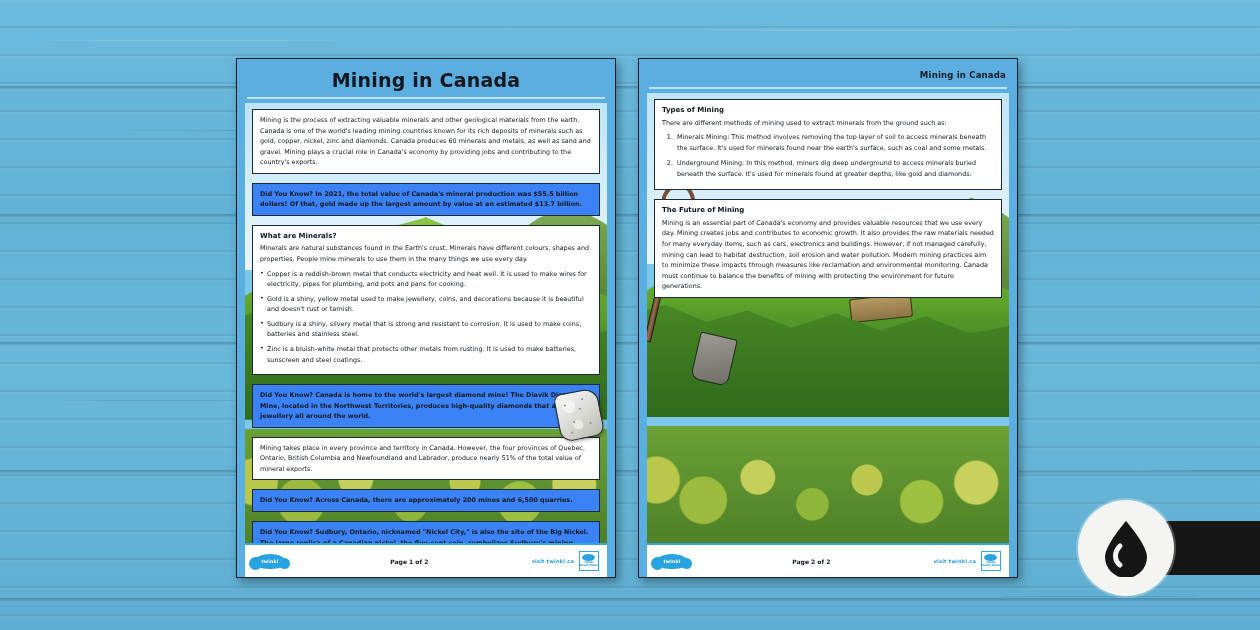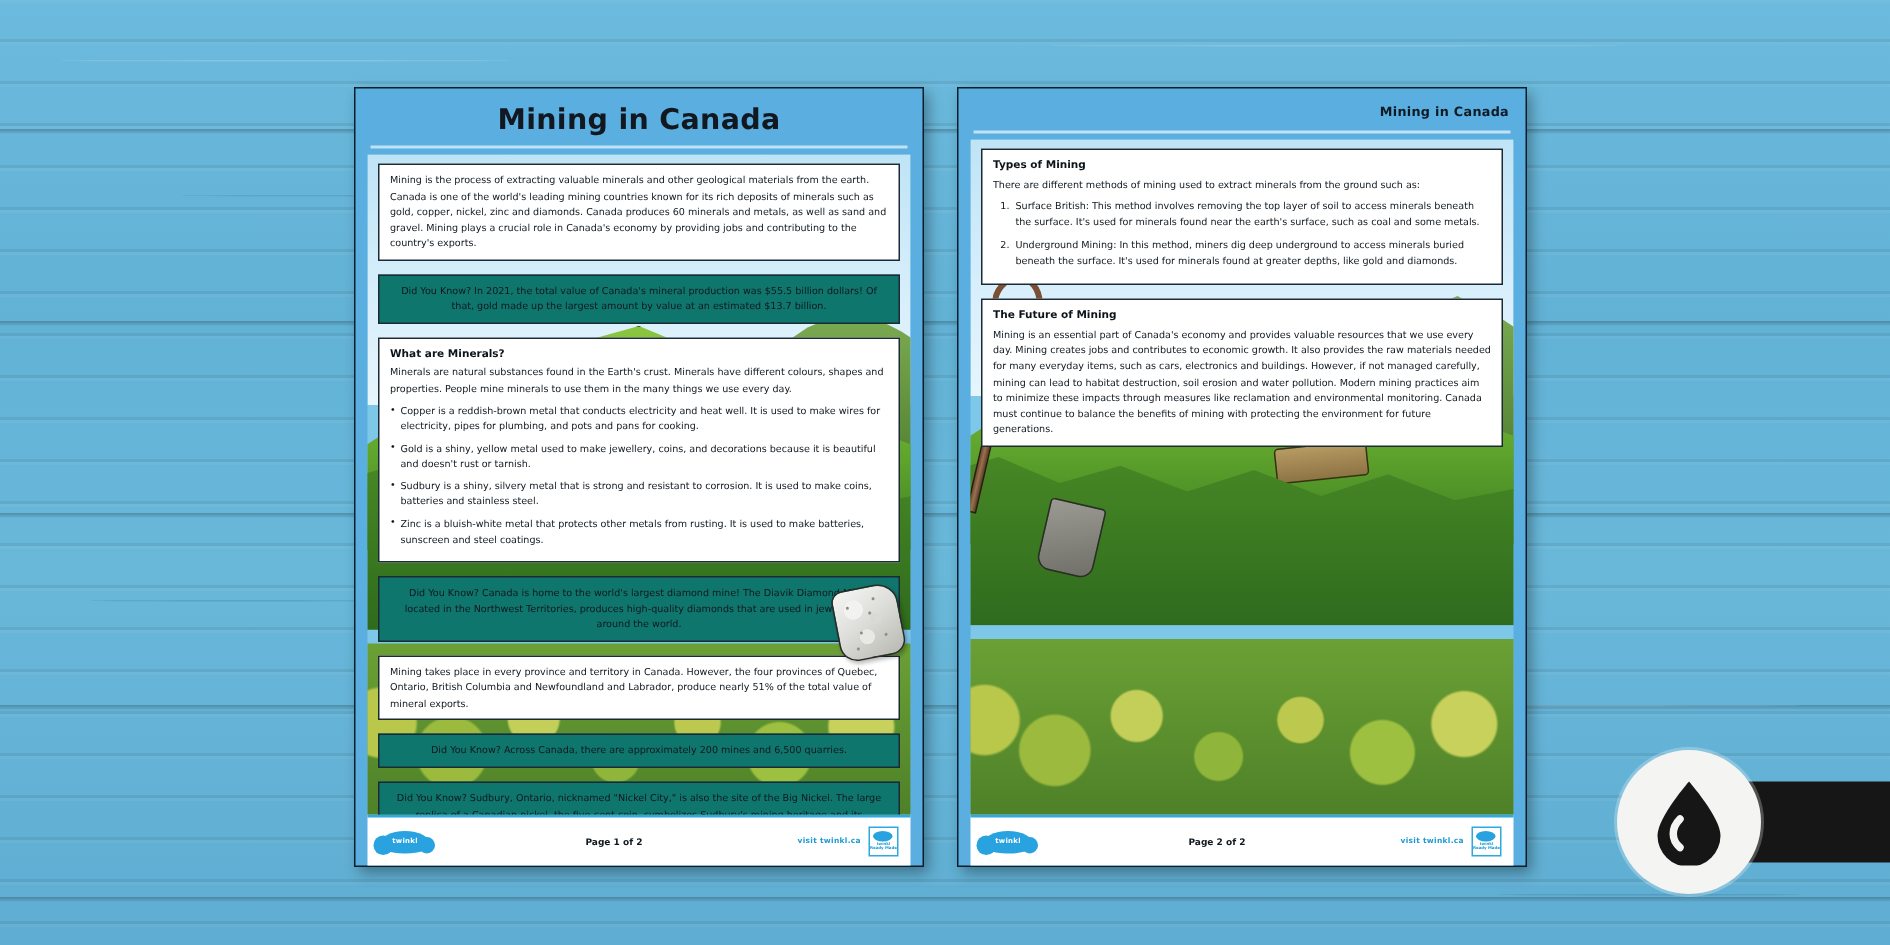--- a/index.html
+++ b/index.html
@@ -149,23 +149,22 @@
   }
   .tbox {
     background: #ffffff;
     border: 1.2px solid #1b2b36;
     padding: 5px 7px;
     font-size: 6.4px;
     line-height: 1.65;
     color: #10181f;
   }
   .tbox.dyk {
-    background: #0f766e;
-    font-weight: normal;
-    text-align: center;
+    background: #3b82f6;
+    font-weight: bold;
   }
   .tbox.plain { border-color: #1b2b36; }
   .tbox h3 {
     font-size: 7px; font-weight: bold; margin-bottom: 1px;
     color: #0c141b;
   }
   .tbox ul { list-style: none; margin-top: 4px; }
   .tbox ul li { margin-bottom: 4px; padding-left: 7px; position: relative; }
   .tbox ul li::before {
     content: "•"; position: absolute; left: 0; top: -1px;
@@ -367,21 +366,21 @@
         <div class="shaft"></div>
         <div class="blade"></div>
       </div>
     </div>
 
     <div class="boxes">
       <div class="tbox plain">
         <h3>Types of Mining</h3>
         <div>There are different methods of mining used to extract minerals from the ground such as:</div>
         <ol>
-          <li>Surface British: This method involves removing the top layer of soil to access minerals beneath the surface. It's used for minerals found near the earth's surface, such as coal and some metals.</li>
+          <li>Minerals Mining: This method involves removing the top layer of soil to access minerals beneath the surface. It's used for minerals found near the earth's surface, such as coal and some metals.</li>
           <li>Underground Mining: In this method, miners dig deep underground to access minerals buried beneath the surface. It's used for minerals found at greater depths, like gold and diamonds.</li>
         </ol>
       </div>
 
       <div class="tbox plain">
         <h3>The Future of Mining</h3>
         <div>Mining is an essential part of Canada's economy and provides valuable resources that we use every day. Mining creates jobs and contributes to economic growth. It also provides the raw materials needed for many everyday items, such as cars, electronics and buildings. However, if not managed carefully, mining can lead to habitat destruction, soil erosion and water pollution. Modern mining practices aim to minimize these impacts through measures like reclamation and environmental monitoring. Canada must continue to balance the benefits of mining with protecting the environment for future generations.</div>
       </div>
     </div>
   </div>

